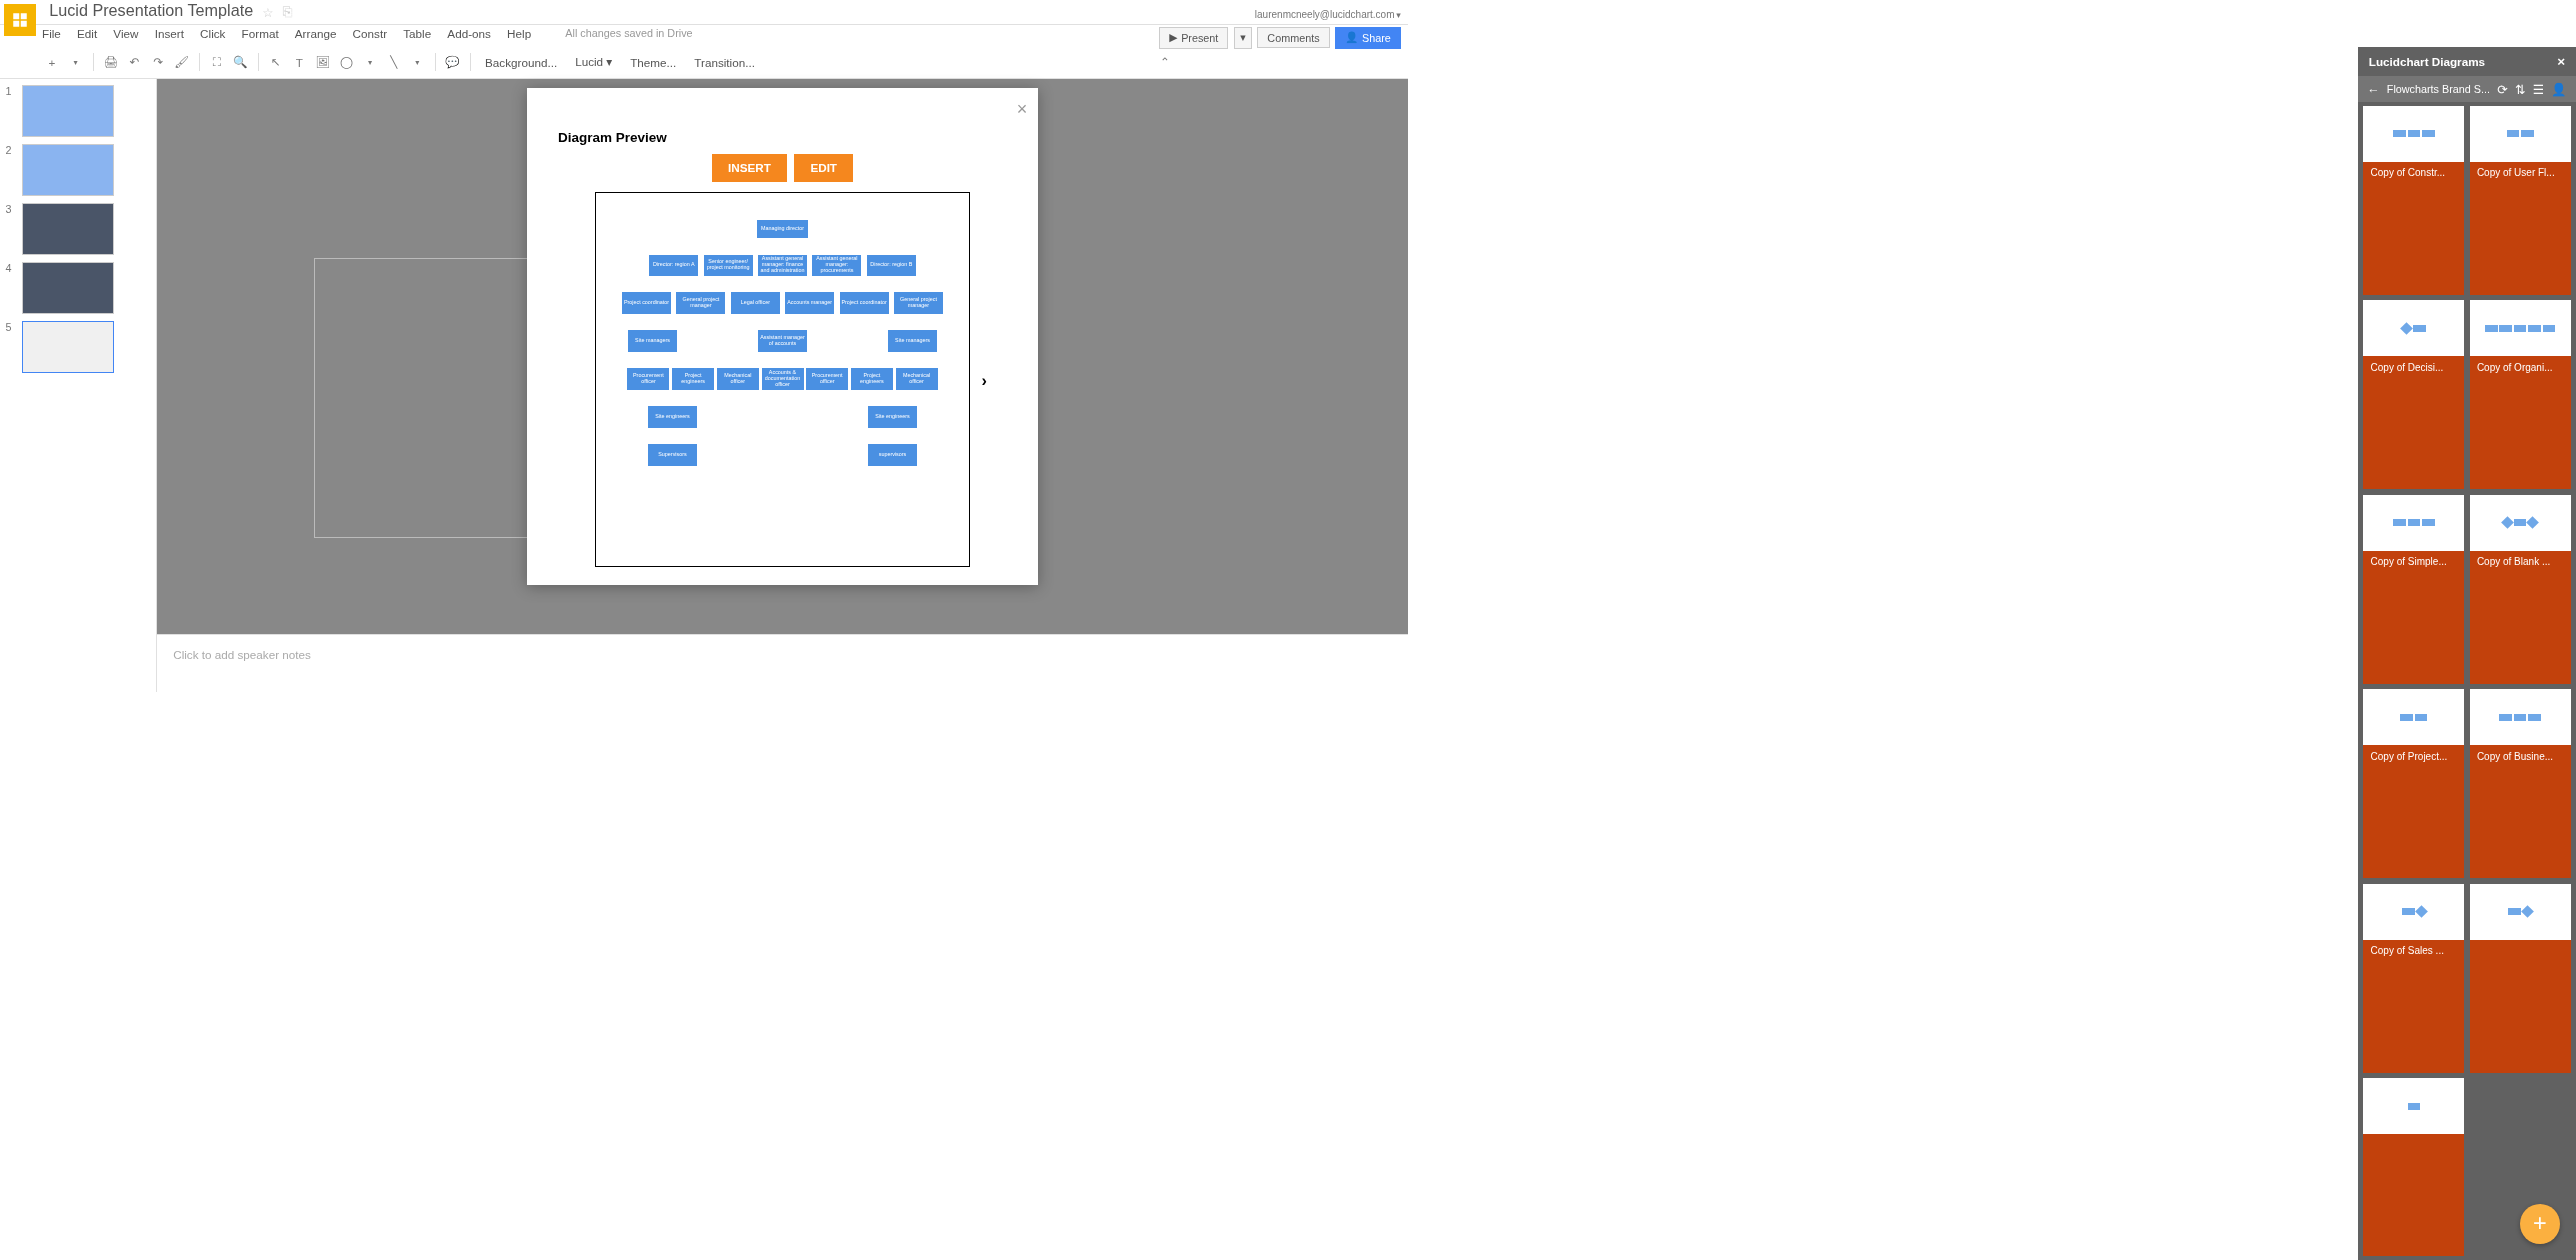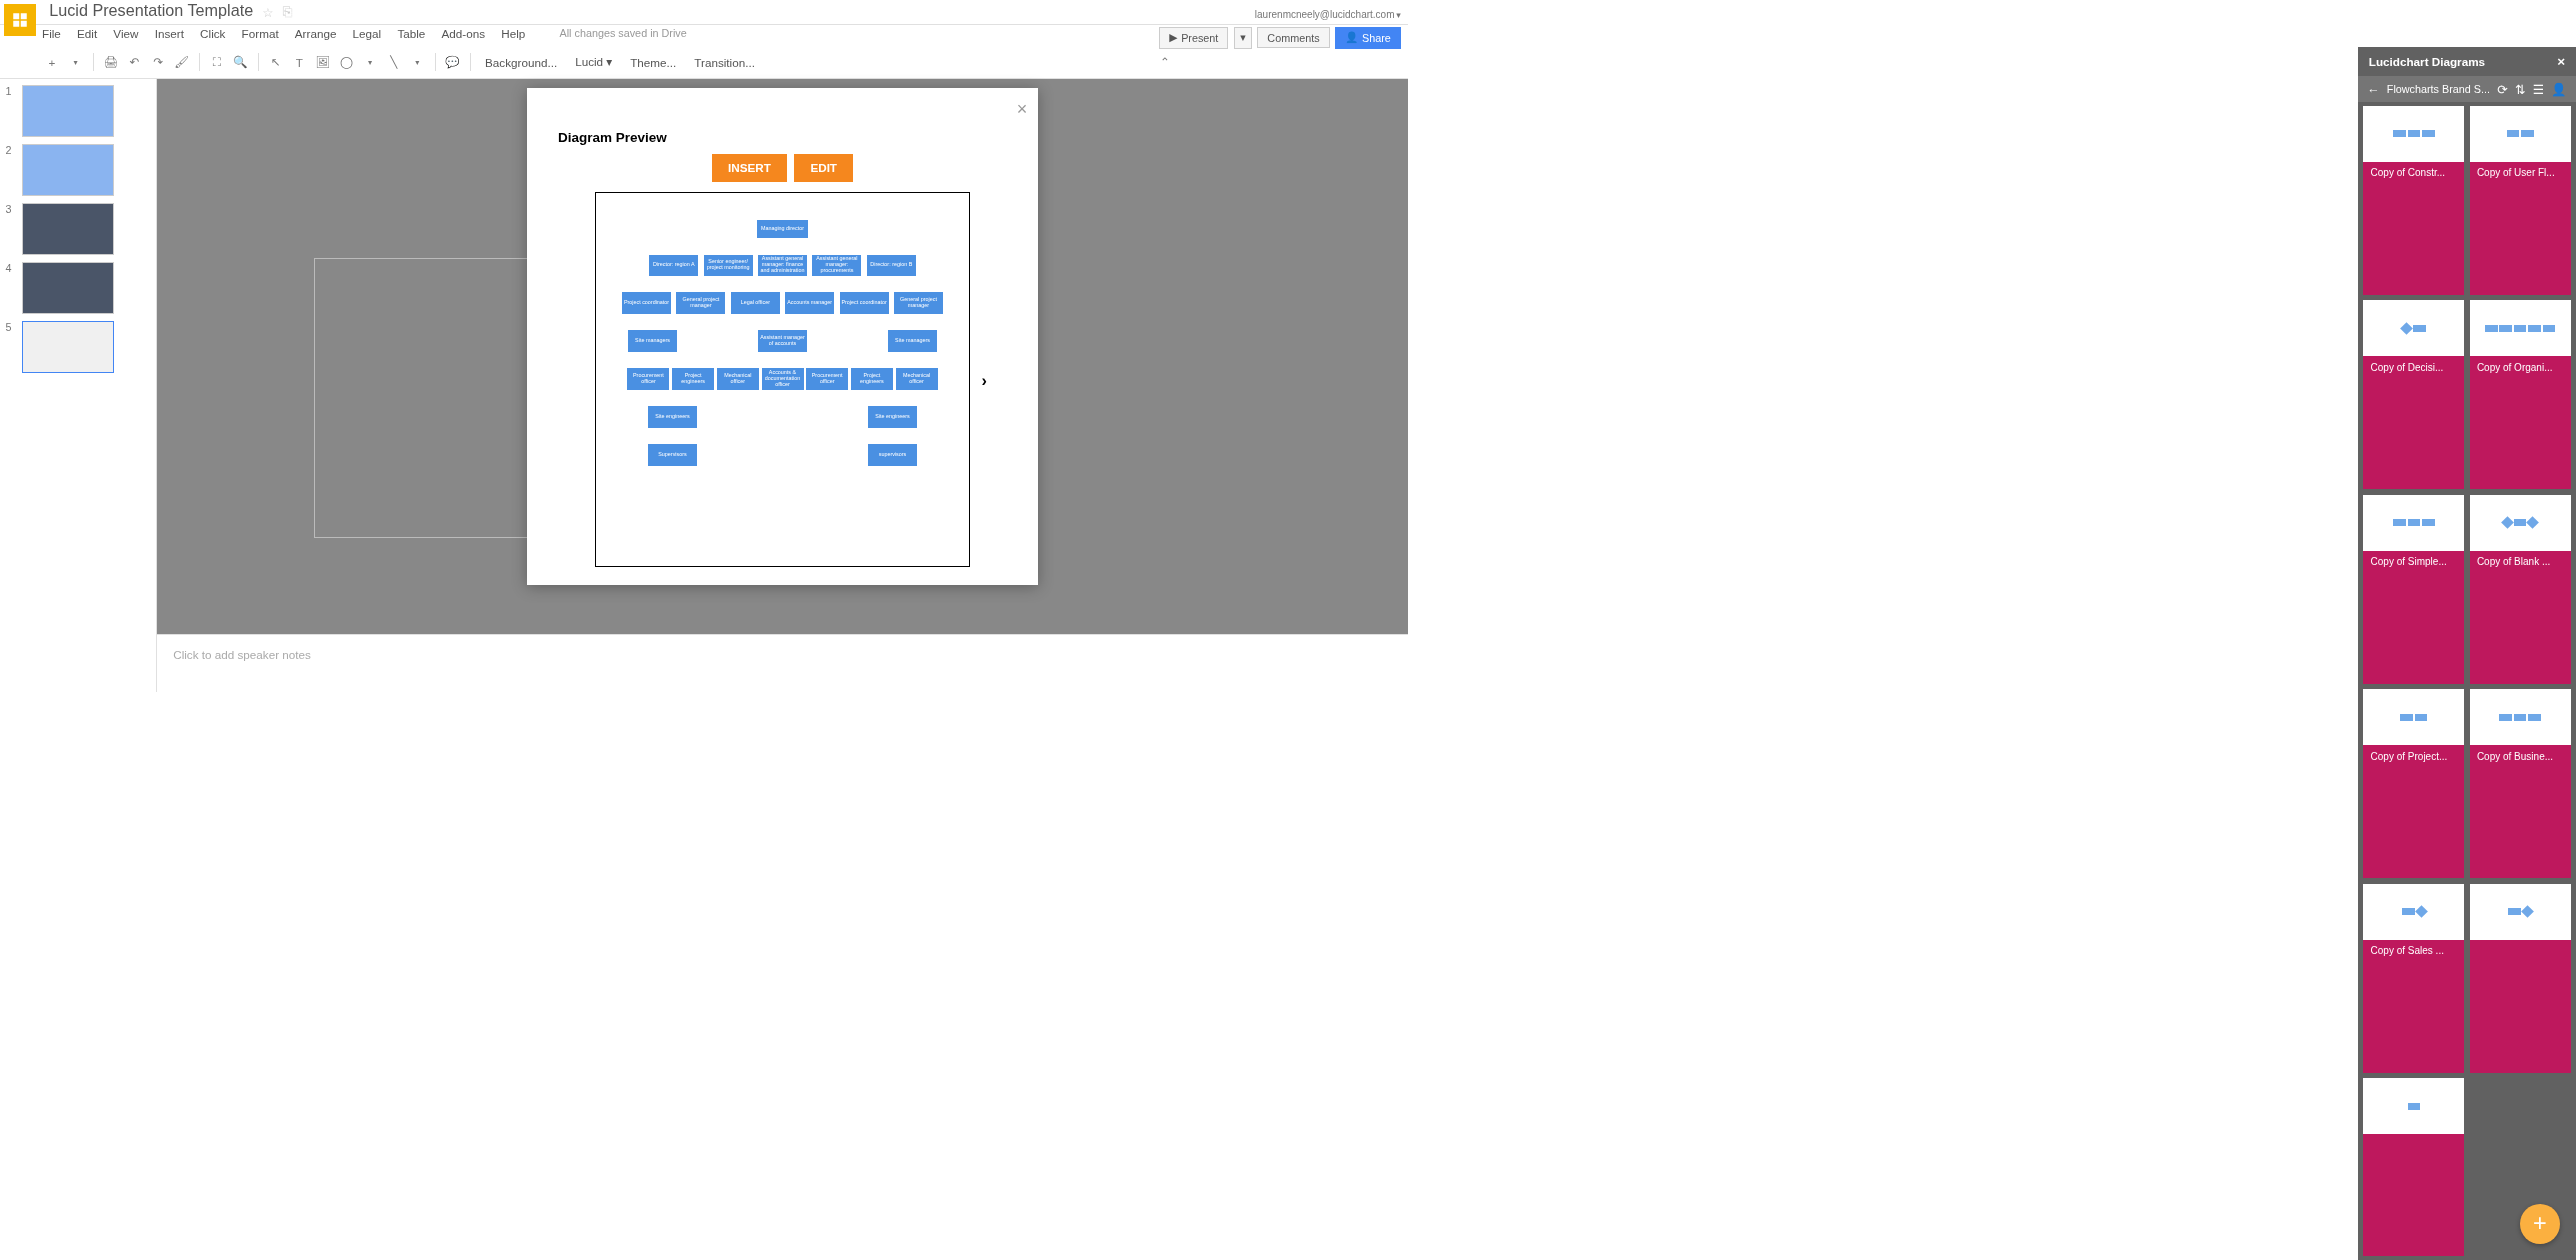--- a/index.html
+++ b/index.html
@@ -57,21 +57,21 @@
 .org-box.top { width: 51px; height: 18px; }
 
 
 .sidebar { width: 218px; background: #616161; color: #fff; display: flex; flex-direction: column; position: absolute; right: 0; top: 47px; bottom: 0; }
 .sidebar-header { display: flex; align-items: center; padding: 7.2px 10.8px; font-size: 11.7px; font-weight: bold; }
 .sidebar-close { margin-left: auto; font-size: 13.5px; cursor: pointer; }
 .sidebar-nav { display: flex; align-items: center; padding: 5.4px 9px; gap: 7.2px; background: #757575; }
 .sidebar-nav .folder-name { font-size: 10.8px; flex: 1; overflow: hidden; text-overflow: ellipsis; white-space: nowrap; }
 .sidebar-nav .nav-icon { font-size: 12.6px; }
 .sidebar-grid { flex: 1; overflow-y: auto; padding: 3.6px 5.4px; display: grid; grid-template-columns: 1fr 1fr; gap: 5.4px; }
-.diagram-card { background: #be185d; }
+.diagram-card { background: #c2410c; }
 .diagram-thumb { height: 56px; background: #fff; }
 .diagram-label { padding: 5.4px 7.2px; font-size: 10px; color: #fff; white-space: nowrap; overflow: hidden; text-overflow: ellipsis; }
 .fab { position: absolute; right: 16.2px; bottom: 16.2px; width: 40px; height: 40px; border-radius: 50%; background: #fbb040; color: #fff; font-size: 23.5px; display: flex; align-items: center; justify-content: center; box-shadow: 0 1.8px 5.4px rgba(0,0,0,0.3); }
 
 
 .mini-chart { display: flex; flex-wrap: wrap; gap: 1.8px; padding: 5.4px; align-items: center; justify-content: center; height: 100%; }
 .mini-box { background: #6fa8e8; width: 12.6px; height: 7.2px; }
 .mini-diamond { background: #6fa8e8; width: 9px; height: 9px; transform: rotate(45deg); }
 </style>
 </head>
@@ -94,21 +94,21 @@
 </div>
 
 <div class="menubar">
   <span>File</span>
   <span>Edit</span>
   <span>View</span>
   <span>Insert</span>
   <span>Click</span>
   <span>Format</span>
   <span>Arrange</span>
-  <span>Legal</span>
+  <span>Constr</span>
   <span>Table</span>
   <span>Add-ons</span>
   <span>Help</span>
   <span class="save-status">All changes saved in Drive</span>
   <div class="right-buttons">
     <span class="btn">▶ <span>Present</span></span>
     <span class="btn" style="padding:3.6px 5.4px">▾</span>
     <span class="btn">Comments</span>
     <span class="btn btn-share">👤 <span>Share</span></span>
   </div>

